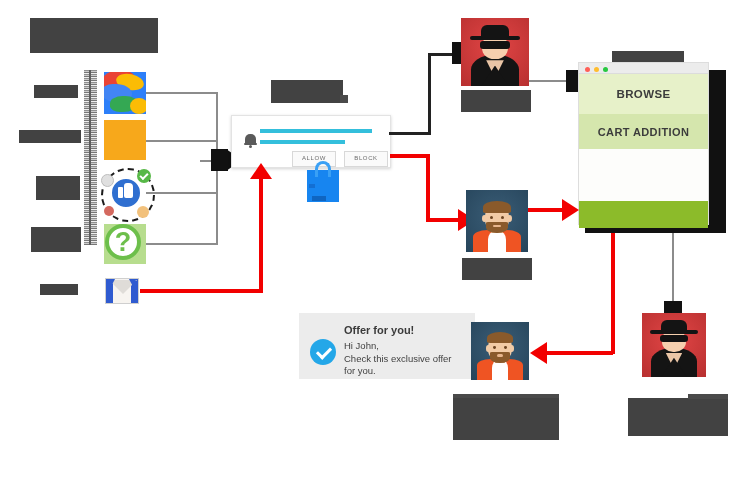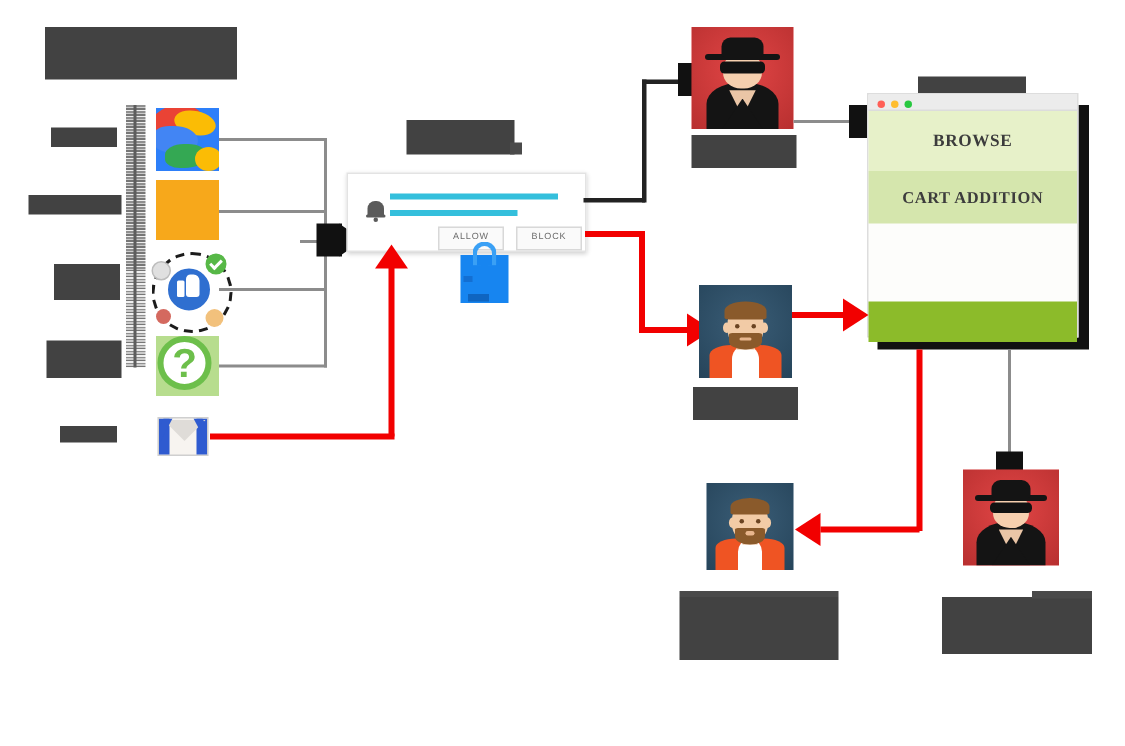--- a/index.html
+++ b/index.html
@@ -266,21 +266,21 @@
       <div class="hatc"></div>
   </div>
   <div class="redact" style="left:461px;top:90px;width:70px;height:22px;"></div>
 
   <div class="ln h" style="left:529px;top:80px;width:41px;"></div>
   <div class="blkbox" style="left:566px;top:70px;width:16px;height:22px;"></div>
   <div class="arrow-blk" style="left:580px;top:70px;"></div>
 
   <div class="redact" style="left:612px;top:51px;width:72px;height:14px;"></div>
   <div class="winshadow" style="left:585px;top:70px;width:141px;height:163px;"></div>
-  <div class="win" style="left:578px;top:62px;width:141px;height:163px;font-family:Liberation Serif, serif;">
+  <div class="win" style="left:578px;top:62px;width:131px;height:163px;">
     <div class="tbar"></div>
     <div class="tl" style="left:6px;background:#ff5f57;"></div>
     <div class="tl" style="left:15px;background:#ffbd2e;"></div>
     <div class="tl" style="left:24px;background:#28c840;"></div>
 
     <div class="band" style="top:11px;height:40px;background:#e7f1c9;font-size:11.5px;">
       <span>BROWSE</span>
     </div>
     <div class="band" style="top:51px;height:35px;background:#d5e6ad;font-size:11px;">
       <span>CART ADDITION</span>
@@ -330,20 +330,29 @@
     <div class="face"></div>
     <div class="collar"></div>
       <div class="coat"></div>
     <div class="glass"></div>
     <div class="hatb"></div>
       <div class="hatc"></div>
   </div>
   <div class="redact" style="left:628px;top:398px;width:100px;height:38px;"></div>
   <div class="redact lite" style="left:688px;top:394px;width:40px;height:5px;"></div>
 
+  <div class="offer" style="left:299px;top:313px;width:176px;height:66px;">
+    <div class="check"></div>
+    <div class="ttl">Offer for you!</div>
+    <div class="bdy">
+      <div>Hi John,</div>
+      <div>Check this exclusive offer</div>
+      <div>for you.</div>
+    </div>
+  </div>
 
   <div class="av blue per" style="left:471px;top:322px;width:58px;height:58px;">
     <div class="shade"></div>
     <div class="shirt"></div>
       <div class="tee"></div>
       <div class="neck"></div>
     <div class="ear1"></div>
       <div class="ear2"></div>
     <div class="face"></div>
       <div class="hair"></div>

